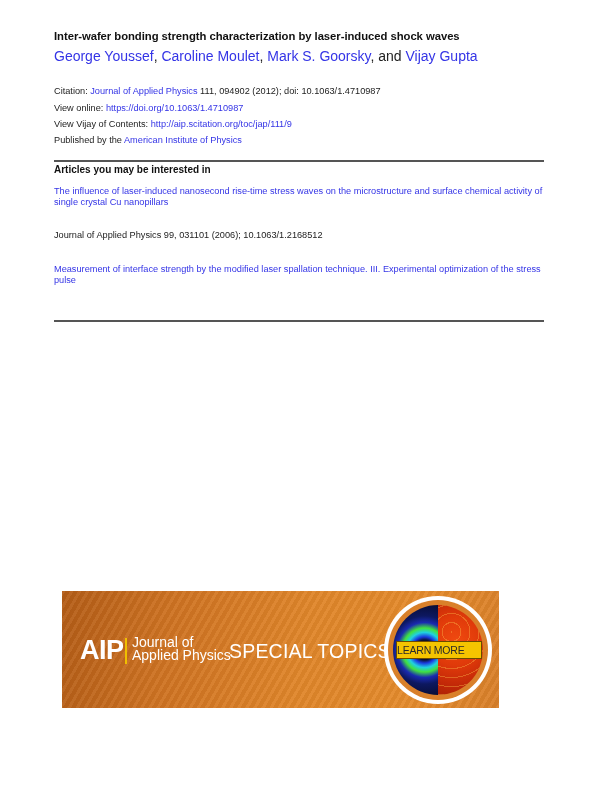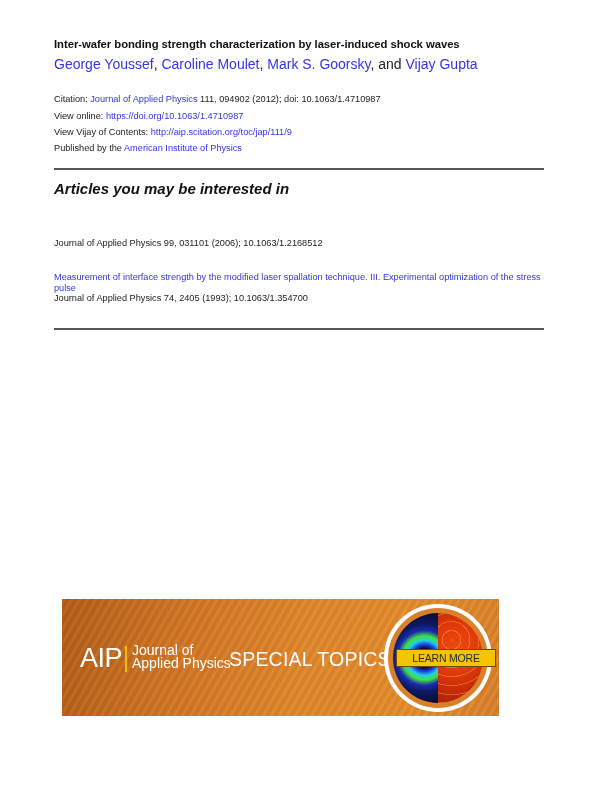--- a/index.html
+++ b/index.html
@@ -1,53 +1,53 @@
 <!DOCTYPE html>
 <html><head>
 <meta charset="utf-8">
 <style>
   html, body { margin: 0; padding: 0; }
   body {
     width: 600px; height: 794px; background: #ffffff; position: relative; overflow: hidden;
     font-family: "Liberation Sans", sans-serif; color: #1a1a1a;
   }
-  .abs { position: absolute; margin-top: 8px; }
+  .abs { position: absolute; }
   .title { left: 54px; top: 30px; font-size: 11.3px; font-weight: bold; color: #111; white-space: nowrap; letter-spacing: -0.05px; }
   .authors { left: 54px; top: 48px; font-size: 14px; white-space: nowrap; color: #222; }
   .link { color: #3434e6; }
   .meta { left: 54px; font-size: 9.2px; white-space: nowrap; color: #222; }
   .rule { left: 54px; width: 490px; height: 2px; background: #555; }
-  .section-head { left: 54px; top: 172px; font-size: 15px; font-weight: bold; color: #111; white-space: nowrap; font-style: italic; }
+  .section-head { left: 54px; top: 164px; font-size: 10px; font-weight: bold; color: #111; white-space: nowrap; }
   .article { left: 54px; width: 490px; font-size: 9.2px; line-height: 10.6px; }
   .article .a-title { color: #3434e6; display: block; }
   .article .a-ref { color: #222; display: block; }
   b { font-weight: normal; }
 
   .banner {
     left: 62px; top: 591px; width: 437px; height: 117px; overflow: hidden;
     background: linear-gradient(100deg, #b45d17 0%, #cf7322 25%, #e0862a 55%, #e58b2c 80%, #d9802a 100%);
   }
   .banner .rays {
     position: absolute; inset: 0;
     background: repeating-linear-gradient(120deg, rgba(255,255,255,0.05) 0px, rgba(255,255,255,0.05) 3px, rgba(0,0,0,0.04) 3px, rgba(0,0,0,0.04) 7px);
   }
-  .aip-logo { position: absolute; left: 18px; top: 44px; font-size: 27px; color: #fff; letter-spacing: -0.5px; font-family: "Liberation Sans", sans-serif; }
+  .aip-logo { position: absolute; left: 18px; top: 44px; font-size: 27px; color: #fff; letter-spacing: -0.5px; font-family: "Liberation Sans", sans-serif; font-weight: bold; }
   .aip-sep { position: absolute; left: 63px; top: 47px; width: 2px; height: 26px; background: #f0c000; }
   .jap { position: absolute; left: 70px; top: 45px; color: #fff; font-size: 14px; line-height: 12.5px; white-space: nowrap; }
   .special { position: absolute; left: 167px; top: 49px; color: #fff; font-size: 19.5px; letter-spacing: 0.2px; white-space: nowrap; }
   .circle-outer { position: absolute; left: 322px; top: 5px; width: 108px; height: 108px; border-radius: 50%; background: #fff; }
   .circle-ring { position: absolute; left: 4px; top: 4px; width: 100px; height: 100px; border-radius: 50%; background: #d9802a; }
   .circle-inner { position: absolute; left: 5px; top: 5px; width: 90px; height: 90px; border-radius: 50%; overflow: hidden; display: flex; }
   .half-left { width: 50%; height: 100%; background: radial-gradient(circle at 70% 50%, #0a1030 0%, #0a1030 18%, #1a3ae0 24%, #20d0e0 32%, #40e040 40%, #1a2ab0 50%, #0d1860 62%, #05071a 100%); }
   .half-right { width: 50%; height: 100%; background: radial-gradient(circle at 40% 40%, #f04a10 0%, #e03a0a 40%, #c52a08 70%, #a81f06 100%); position: relative; }
   .half-right::after { content: ""; position: absolute; inset: 0; background: repeating-radial-gradient(circle at 30% 30%, rgba(255,200,80,0.35) 0px, rgba(255,200,80,0.35) 1px, transparent 1px, transparent 9px); }
   .learn-more {
-    position: absolute; left: 334px; top: 50px; width: 100px; height: 18px; background: #f5c400;
+    position: absolute; left: 334px; top: 50px; width: 86px; height: 18px; background: #f5c400;
     border: 1px solid #6a4a00; box-sizing: border-box; color: #2a2a2a; font-size: 10.5px;
-    text-align: center; line-height: 16px; white-space: nowrap; letter-spacing: -0.2px;
+    text-align: left; line-height: 16px; white-space: nowrap; letter-spacing: -0.2px;
   }
 </style>
 </head>
 <body>
 
 <div class="abs title">Inter-wafer bonding strength characterization by laser-induced shock waves</div>
 
 <div class="abs authors">
   <span class="link">George Youssef</span><span>, </span><span class="link">Caroline Moulet</span><span>, </span><span class="link">Mark S. Goorsky</span><span>, and </span><span class="link">Vijay Gupta</span>
 </div>
@@ -63,29 +63,29 @@
 </div>
 <div class="abs meta" style="top:135px">
   <span>Published by the </span><span class="link">American Institute of Physics</span>
 </div>
 
 <div class="abs rule" style="top:160px"></div>
 
 <div class="abs section-head">Articles you may be interested in</div>
 
 <div class="abs article" style="top:186px">
+  <span class="a-title">The influence of laser-induced nanosecond rise-time stress waves on the microstructure and surface chemical activity of single crystal Cu nanopillars</span>
 </div>
 
 <div class="abs article" style="top:230px">
   <span class="a-ref"><span>Journal of Applied Physics </span><b>99</b><span>, 031101 (2006); 10.1063/1.2168512</span></span>
 </div>
 
 <div class="abs article" style="top:264px">
   <span class="a-title">Measurement of interface strength by the modified laser spallation technique. III. Experimental optimization of the stress pulse</span>
-  <span class="a-ref"><span>Journal of Applied Physics </span><b>74</b><span>, 2405 (1993); 10.1063/1.354700</span></span>
 </div>
 
 <div class="abs rule" style="top:320px"></div>
 
 <div class="abs banner">
   <div class="rays"></div>
   <div class="aip-logo">AIP</div>
   <div class="aip-sep"></div>
   <div class="jap">
     <div>Journal of</div>

